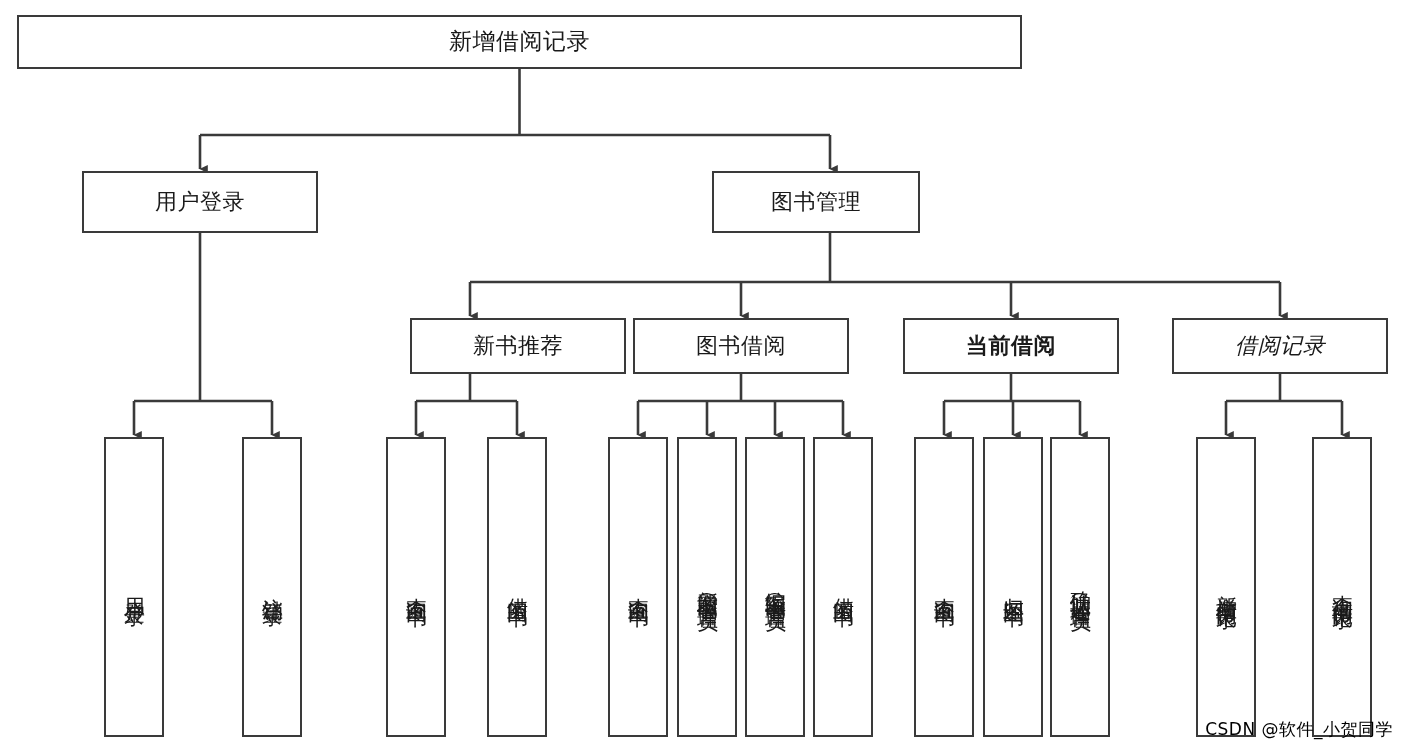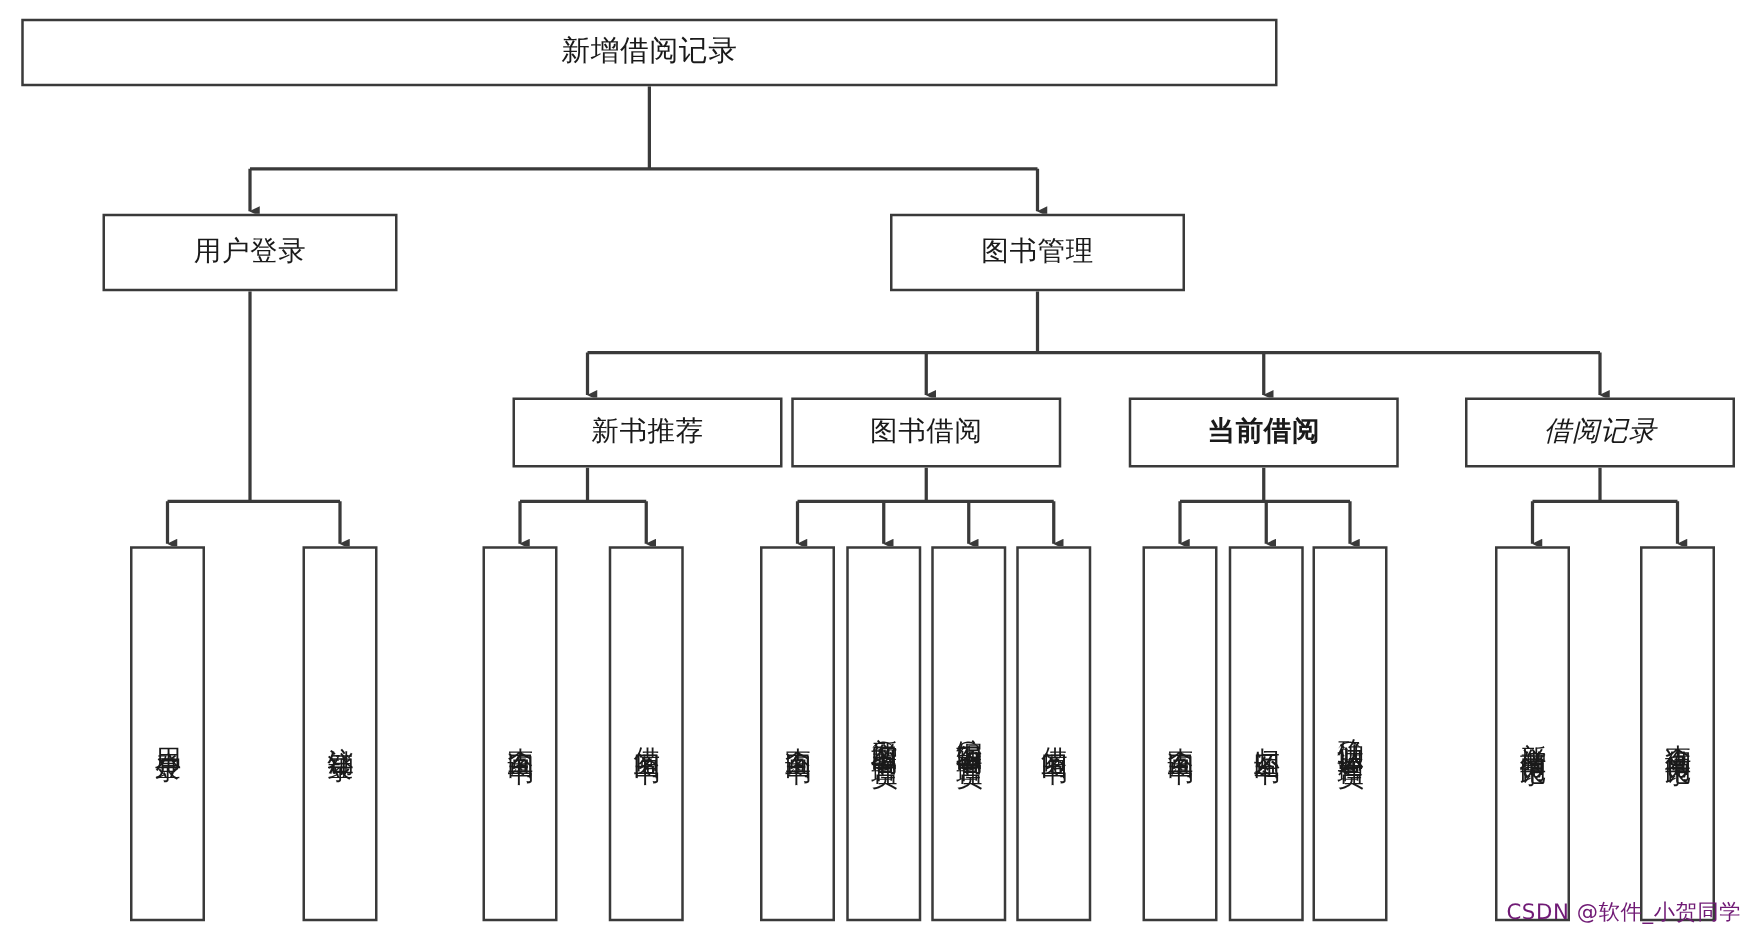--- a/index.html
+++ b/index.html
@@ -59,21 +59,21 @@
     line-height: 1.1;
     letter-spacing: 3px;
     max-height: 280px;
     white-space: nowrap;
   }
   #watermark {
     position: absolute;
     right: 12px;
     bottom: 6px;
     font-size: 17px;
-    color: #701a75;
+    color: #000000;
     letter-spacing: 0.5px;
     white-space: nowrap;
     font-family: "DejaVu Sans", "Liberation Sans", sans-serif;
   }
 </style>
 </head>
 <body>
 
 <div id="canvas">
   <svg id="edges" viewBox="0 0 1405 747" width="1405" height="747">
@@ -119,21 +119,21 @@
       </g>
   </svg>
 
   <div id="nodes-layer">
       <div class="node horiz root" style="left: 17px; top: 15px; width: 1005px; height: 54px;">
         <span class="node-label">新增借阅记录</span>
       </div>
       <div class="node horiz" style="left: 82px; top: 171px; width: 236px; height: 62px;">
         <span class="node-label">用户登录</span>
       </div>
-      <div class="node horiz" style="left: 712px; top: 171px; width: 236px; height: 62px;">
+      <div class="node horiz" style="left: 712px; top: 171px; width: 208px; height: 62px;">
         <span class="node-label">图书管理</span>
       </div>
       <div class="node horiz" style="left: 362px; top: 318px; width: 216px; height: 56px; margin-left: 48px;">
         <span class="node-label">新书推荐</span>
       </div>
       <div class="node horiz" style="left: 633px; top: 318px; width: 216px; height: 56px;">
         <span class="node-label">图书借阅</span>
       </div>
       <div class="node horiz" style="left: 903px; top: 318px; width: 216px; height: 56px; font-weight: bold;">
         <span class="node-label">当前借阅</span>

